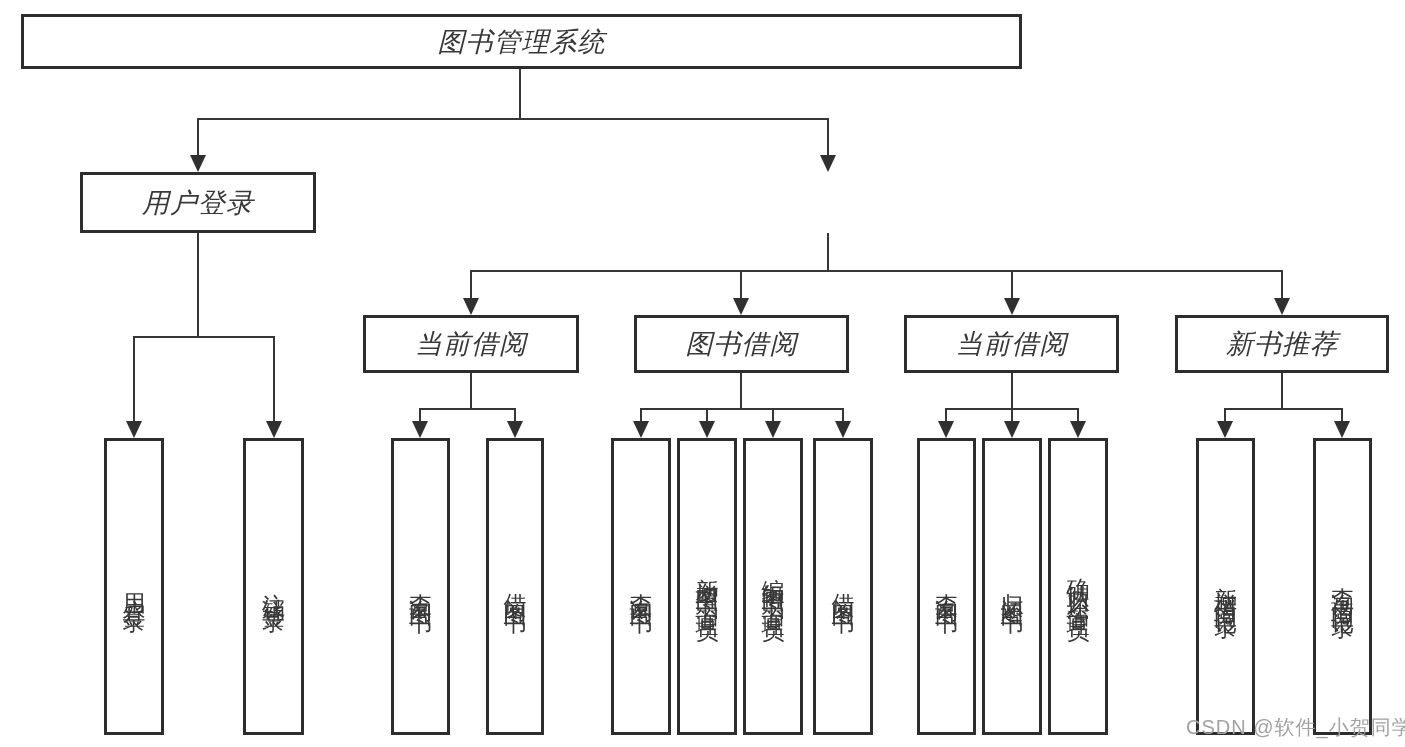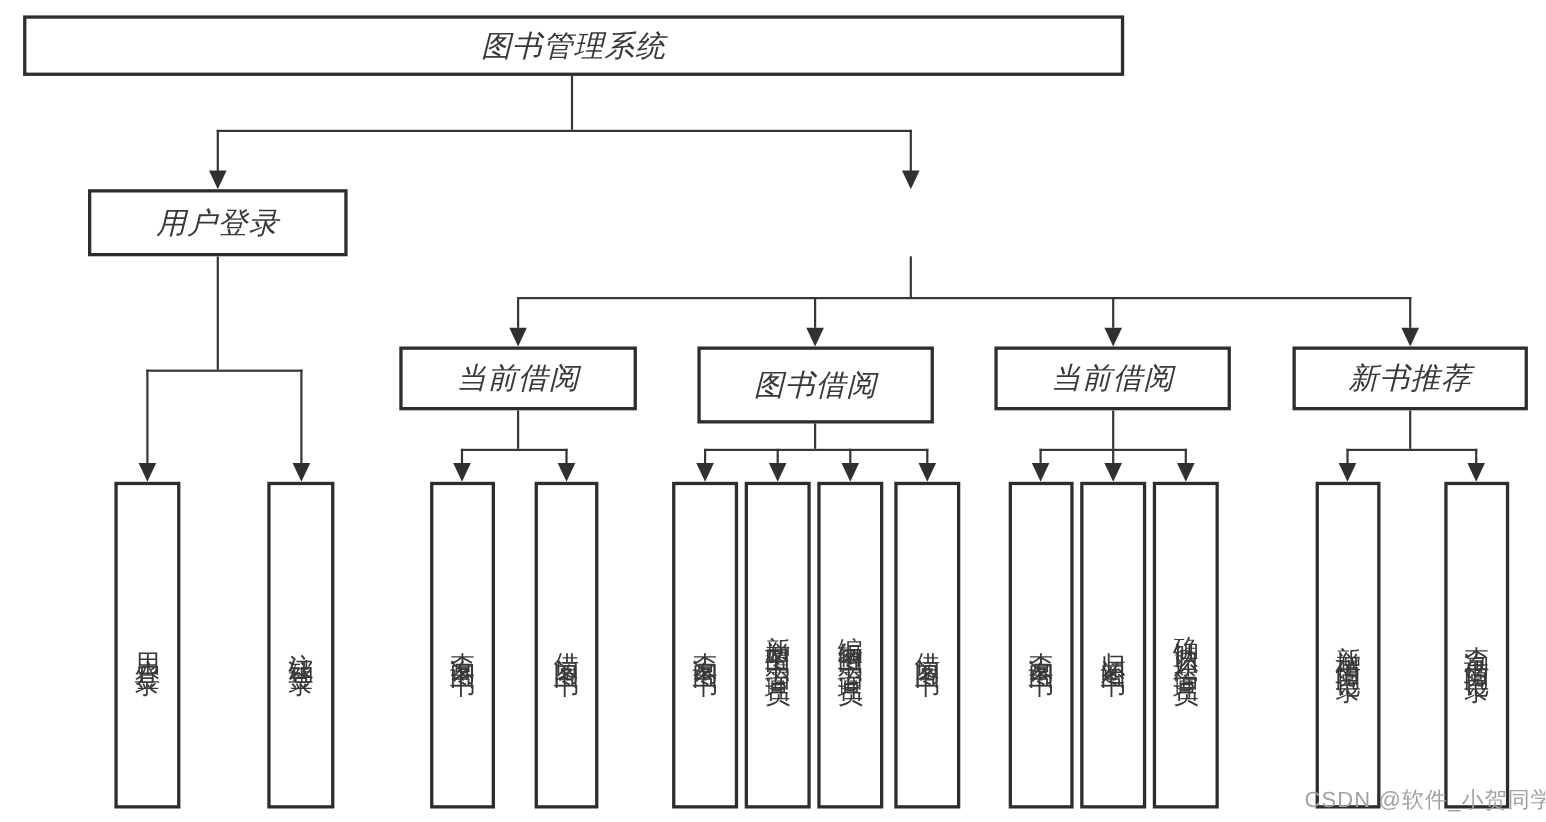--- a/index.html
+++ b/index.html
@@ -86,21 +86,21 @@
   <div class="line vline" style="left:740px; top:270px; height:28px;"></div>
   <div class="arrow" style="left:733px; top:298px;"></div>
   <div class="line vline" style="left:1011px; top:270px; height:28px;"></div>
   <div class="arrow" style="left:1004px; top:298px;"></div>
   <div class="line vline" style="left:1281px; top:270px; height:28px;"></div>
   <div class="arrow" style="left:1274px; top:298px;"></div>
 
   <div class="box hbox" style="left:363px; top:315px; width:216px; height:58px;">
     <span>当前借阅</span>
   </div>
-  <div class="box hbox" style="left:634px; top:315px; width:215px; height:70px;">
+  <div class="box hbox" style="left:634px; top:315px; width:215px; height:58px;">
     <span>图书借阅</span>
   </div>
   <div class="box hbox" style="left:904px; top:315px; width:215px; height:58px;">
     <span>当前借阅</span>
   </div>
   <div class="box hbox" style="left:1175px; top:315px; width:214px; height:58px;">
     <span>新书推荐</span>
   </div>
 
   <div class="line vline" style="left:470px; top:373px; height:35px;"></div>

